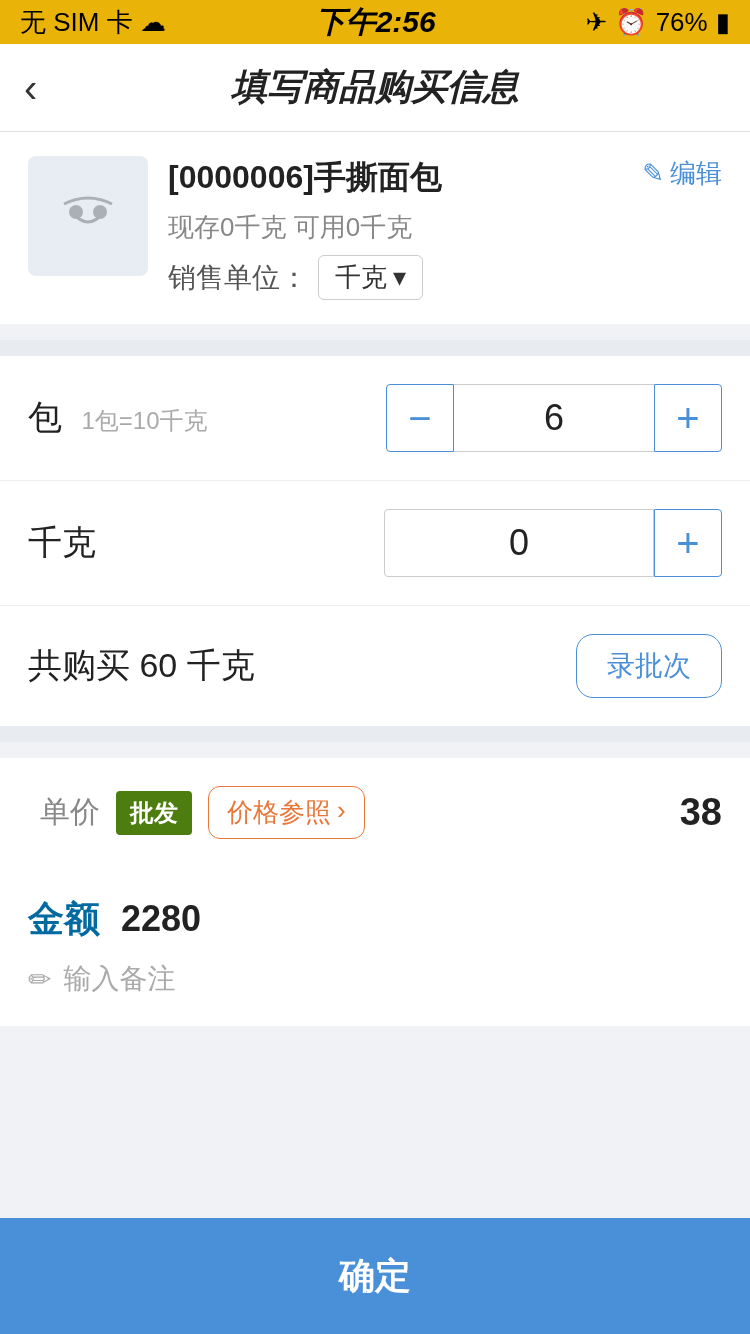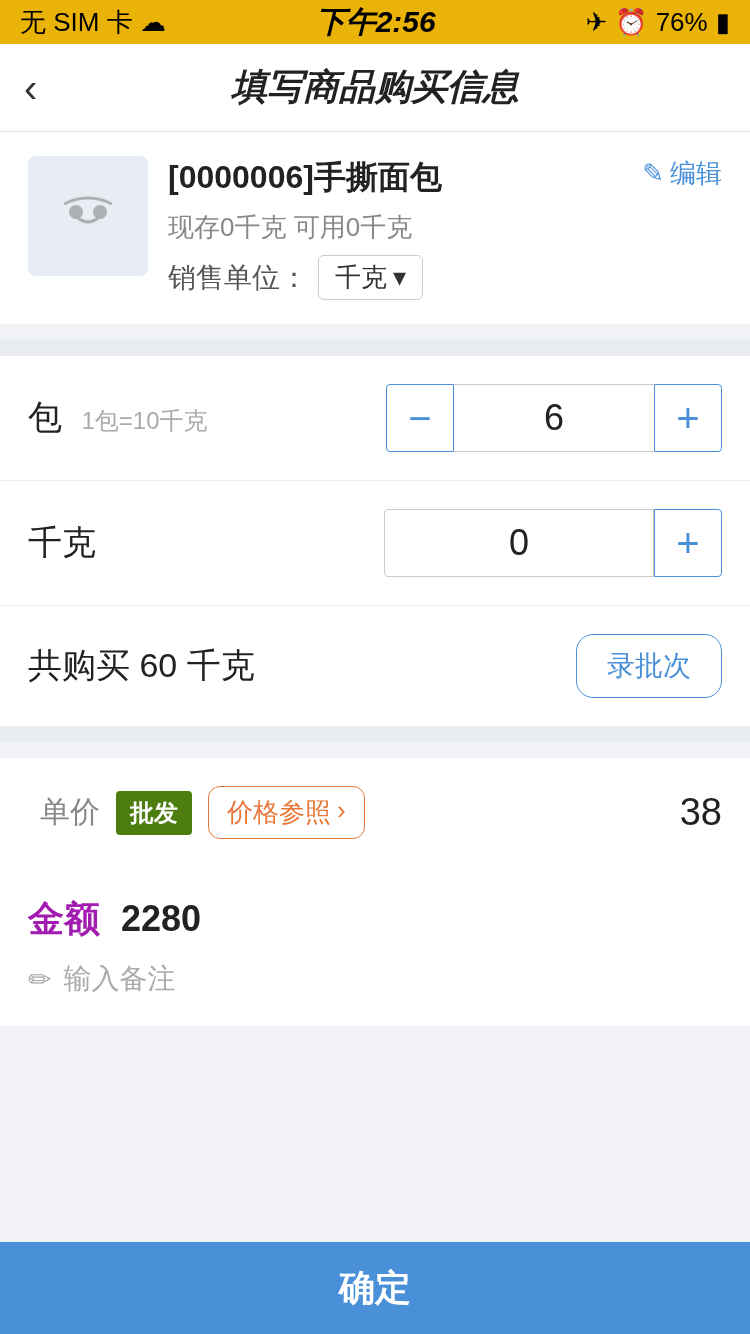--- a/index.html
+++ b/index.html
@@ -250,25 +250,25 @@
       font-size: 26px;
       cursor: pointer;
       display: flex;
       align-items: flex-start;
       gap: 6px;
     }
     .price-value {
       margin-left: auto;
       font-size: 38px;
       color: #222;
-      font-weight: 400;
+      font-weight: 700;
     }
     .amount-label {
       font-size: 36px;
-      color: #a21caf;
+      color: #0369a1;
       font-weight: 600;
       margin-bottom: 28px;
     }
     .amount-value {
       display: inline;
       font-size: 36px;
       font-weight: 700;
       color: #222;
       margin-left: 12px;
     }
@@ -286,21 +286,21 @@
       flex: 1;
       background: #f0f2f5;
       height: 300px;
     }
 
     
     .confirm-bar {
       position: fixed;
       bottom: 0;
       width: 750px;
-      height: 92px;
+      height: 116px;
       background: #4a90d9;
       display: flex;
       align-items: center;
       justify-content: center;
       cursor: pointer;
     }
     .confirm-text {
       color: #fff;
       font-size: 36px;
       font-weight: 600;

